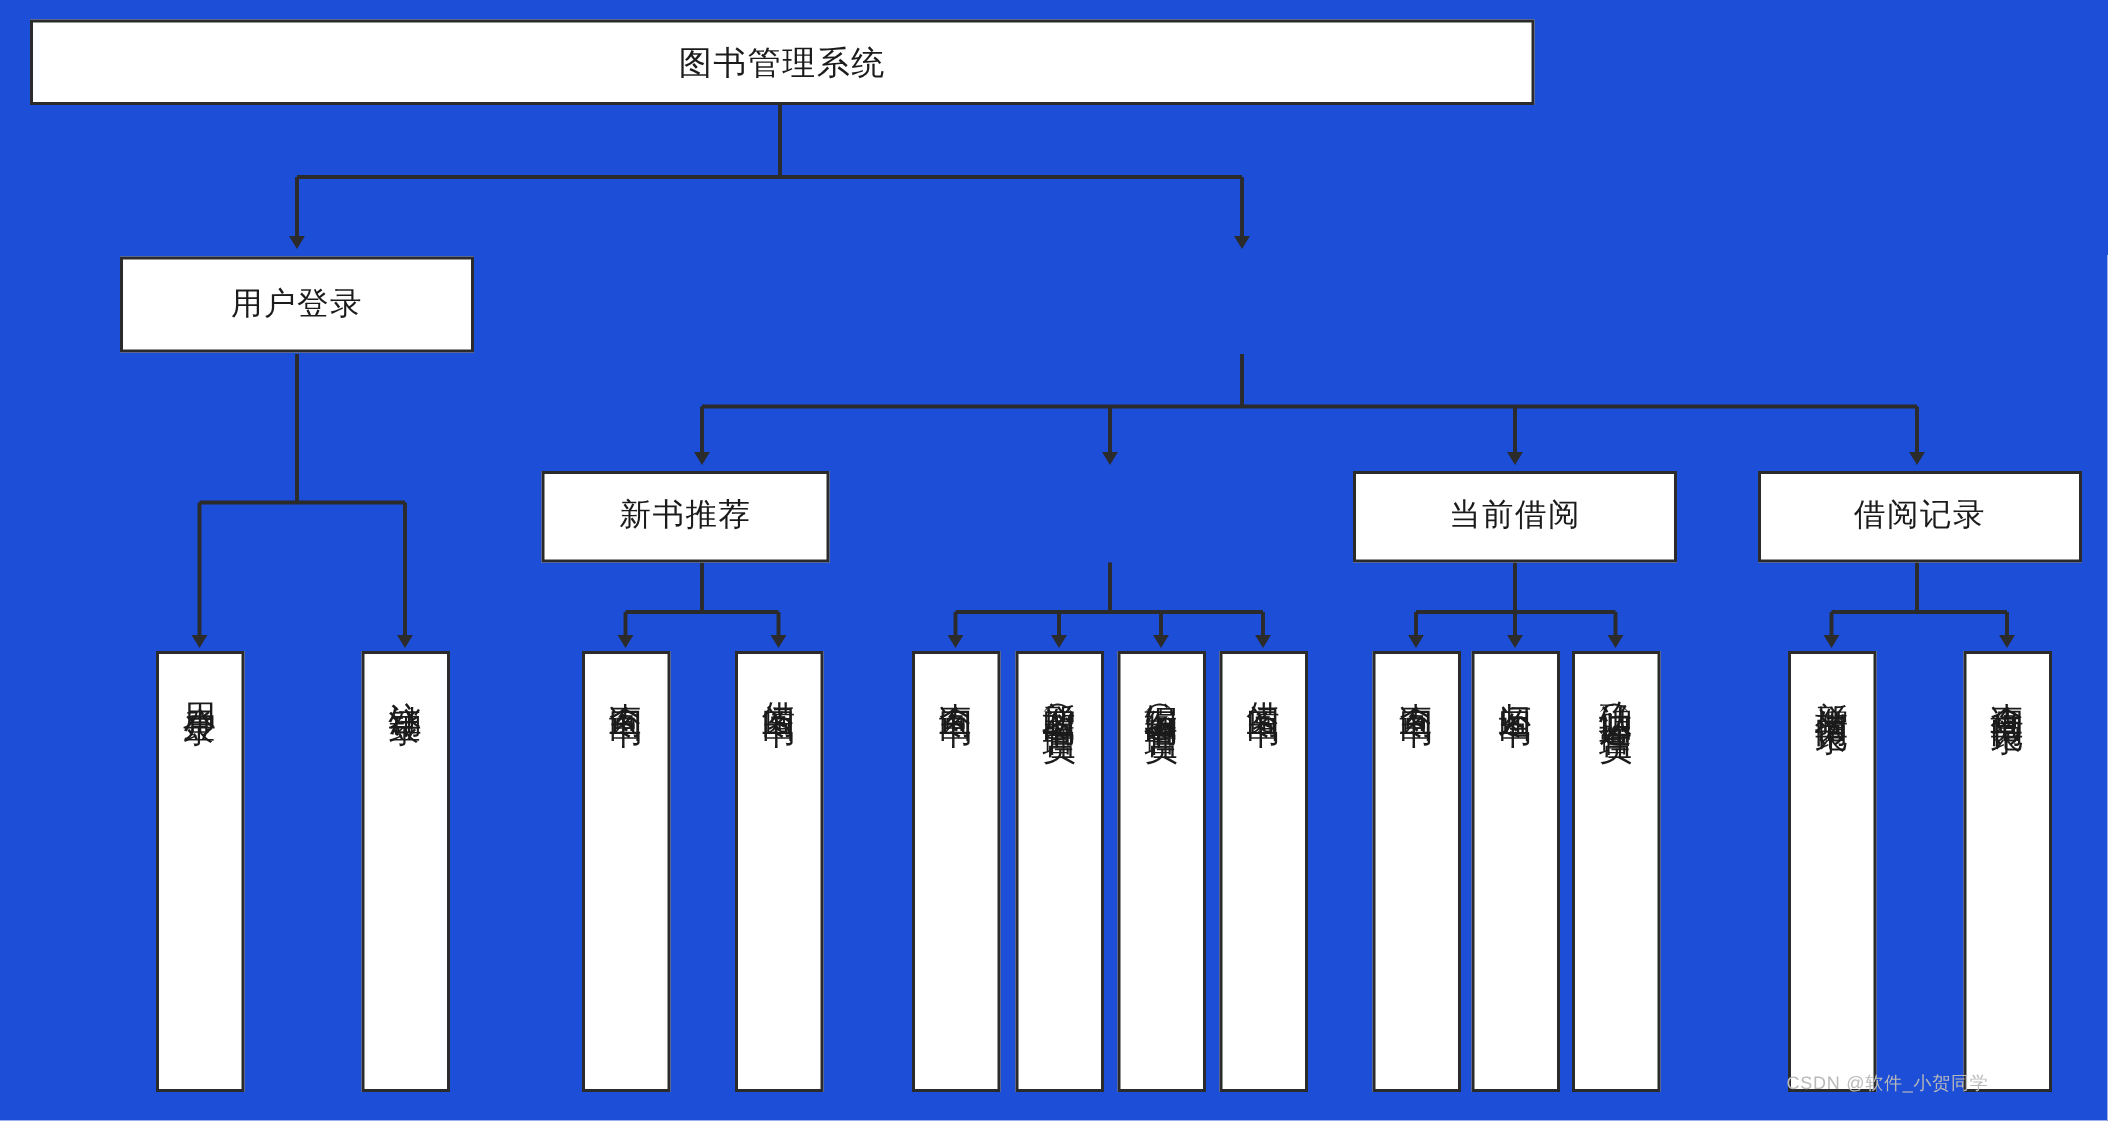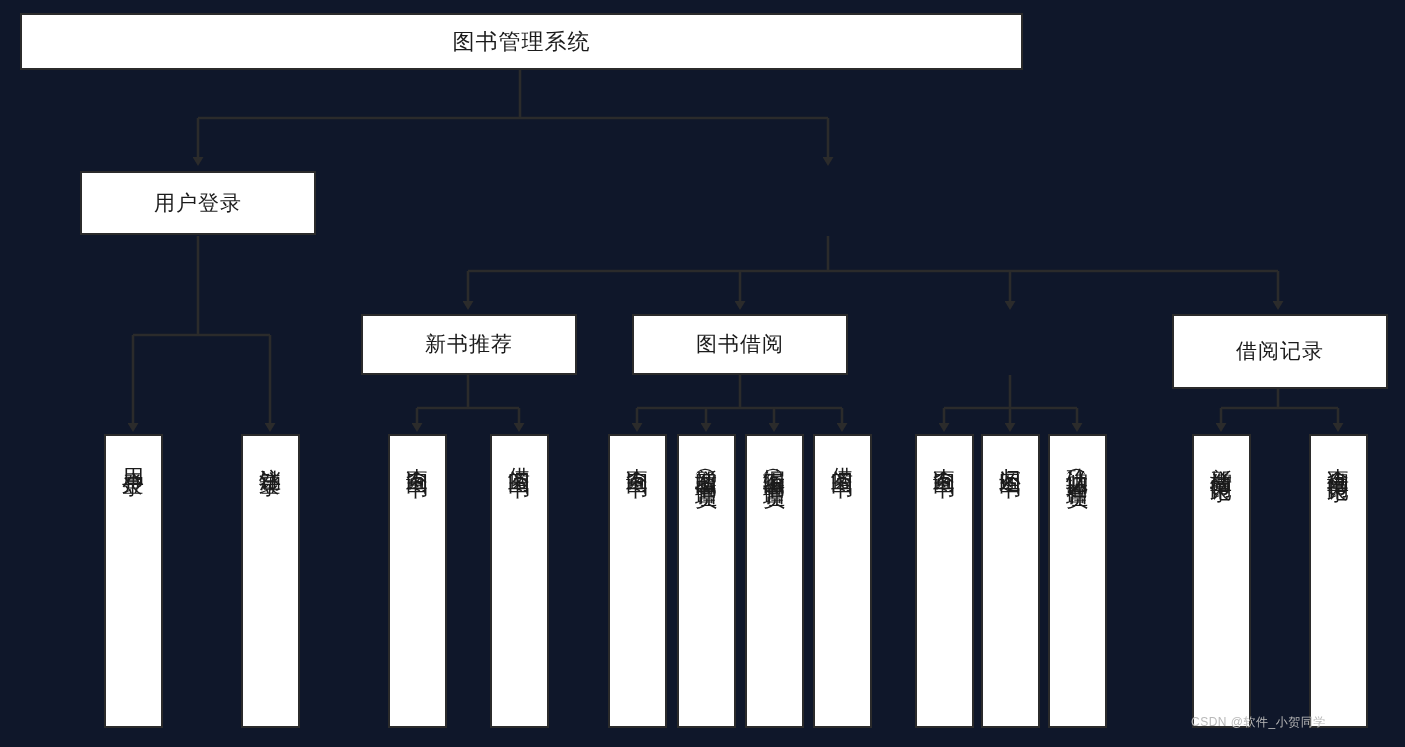--- a/index.html
+++ b/index.html
@@ -7,21 +7,21 @@
     padding: 0;
     background: #ffffff;
   }
   body {
     font-family: "Liberation Sans", "DejaVu Sans", sans-serif;
   }
   #canvas {
     position: relative;
     width: 1405px;
     height: 747px;
-    background: #0f172a;
+    background: #1d4ed8;
     overflow: hidden;
   }
   svg#wires {
     position: absolute;
     left: 0;
     top: 0;
     width: 1405px;
     height: 747px;
     pointer-events: none;
   }
@@ -125,27 +125,27 @@
   </svg>
 
   <div class="node root horizontal" style="left:20px; top:13px; width:1003px; height:57px;">
     <span class="label">图书管理系统</span>
   </div>
 
   <div class="node horizontal" style="left:80px; top:171px; width:236px; height:64px;">
     <span class="label">用户登录</span>
   </div>
 
-  <div class="node horizontal" style="left:361px; top:314px; width:216px; height:61px;">
+  <div class="node horizontal" style="left:361px; top:314px; width:192px; height:61px;">
     <span class="label">新书推荐</span>
   </div>
-  <div class="node horizontal" style="left:632px; top:314px; width:216px; height:61px;">
-    <span class="label">图书借阅</span>
+  <div class="node horizontal" style="left:902px; top:314px; width:216px; height:61px;">
+    <span class="label">当前借阅</span>
   </div>
-  <div class="node horizontal" style="left:1172px; top:314px; width:216px; height:75px;">
+  <div class="node horizontal" style="left:1172px; top:314px; width:216px; height:61px;">
     <span class="label">借阅记录</span>
   </div>
 
   <div class="node vertical" style="left:104px; top:434px; width:59px; height:294px;">
     <span class="label">用户登录</span>
   </div>
   <div class="node vertical" style="left:241px; top:434px; width:59px; height:294px;">
     <span class="label">注销登录</span>
   </div>
 

